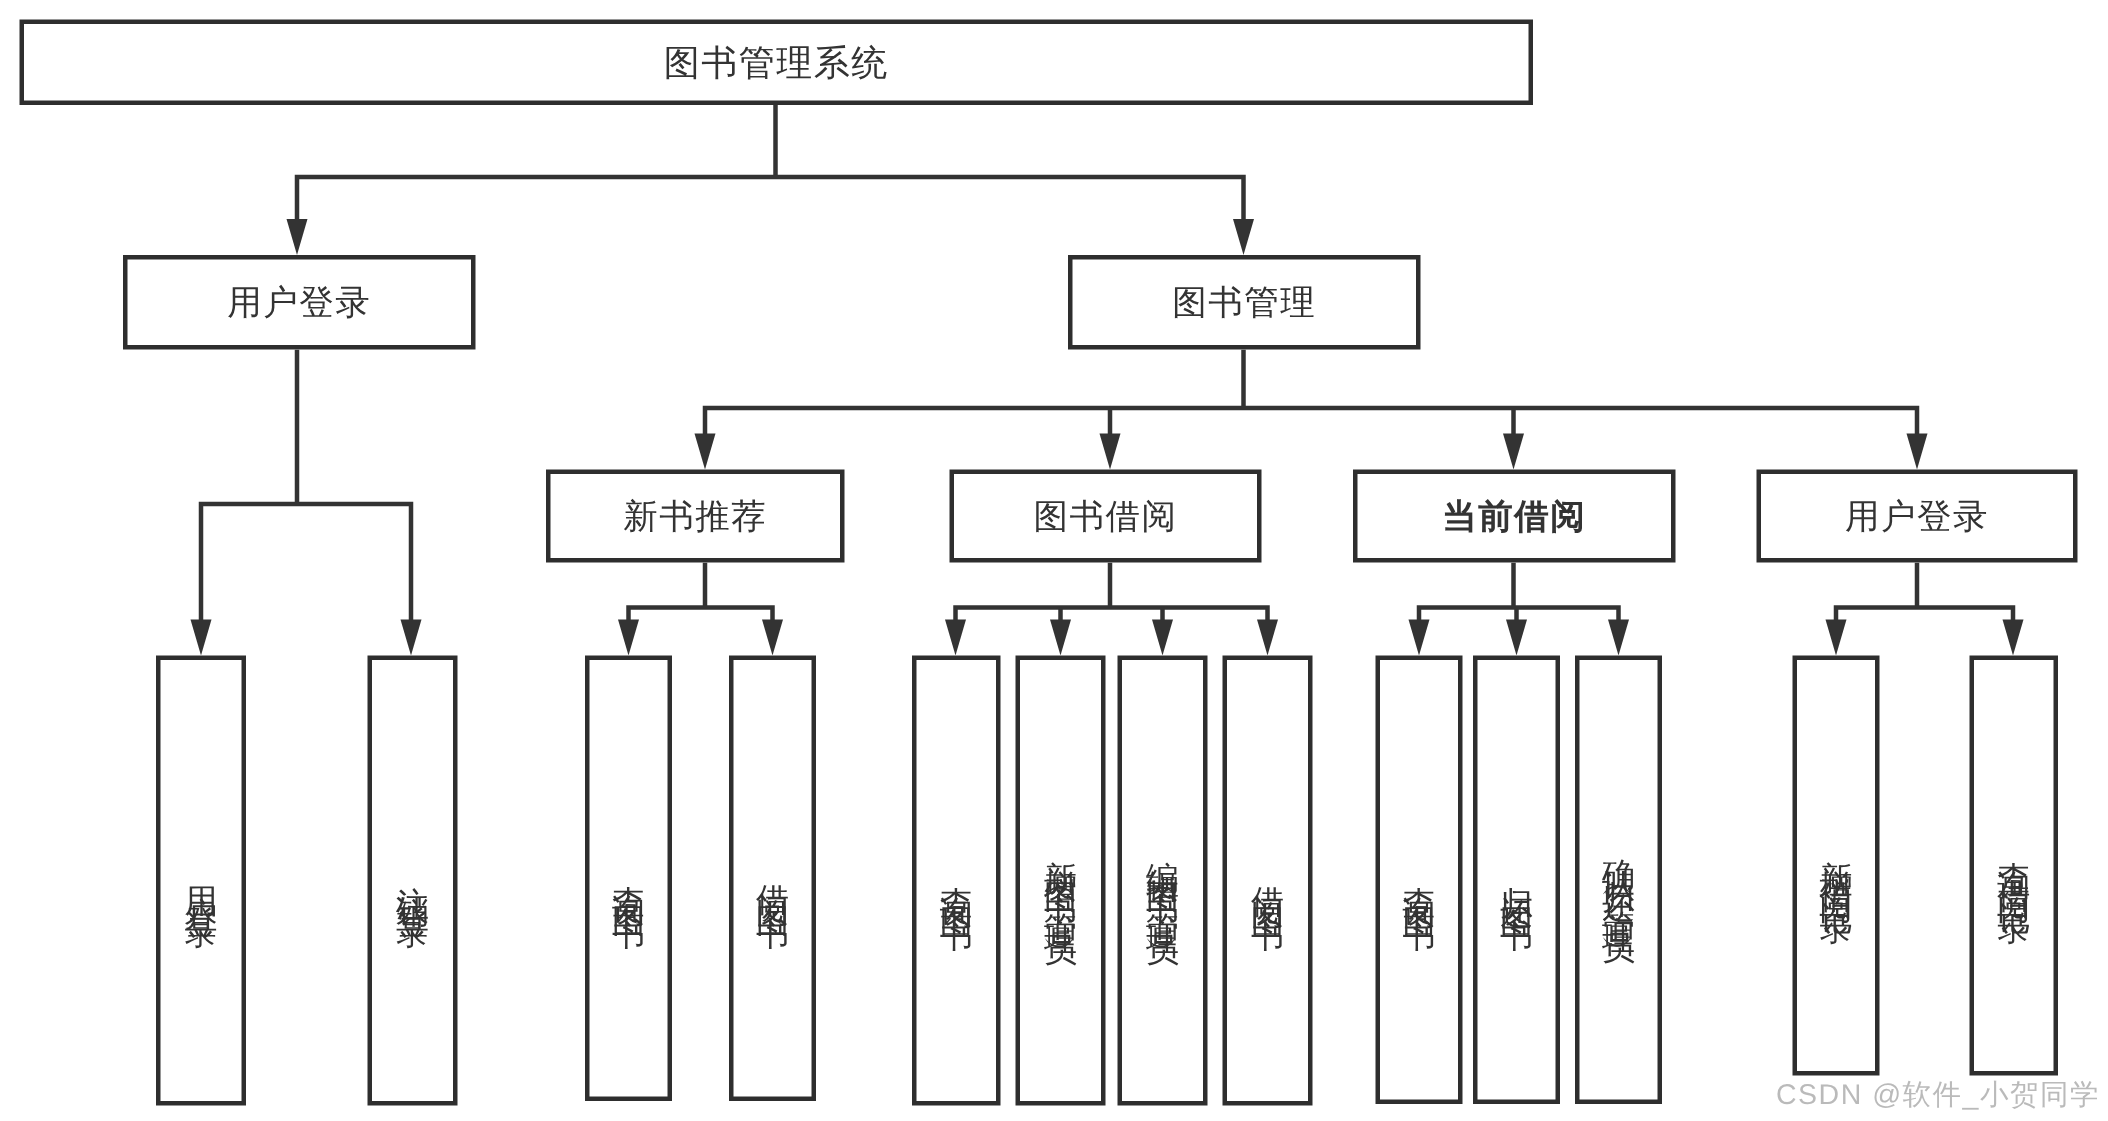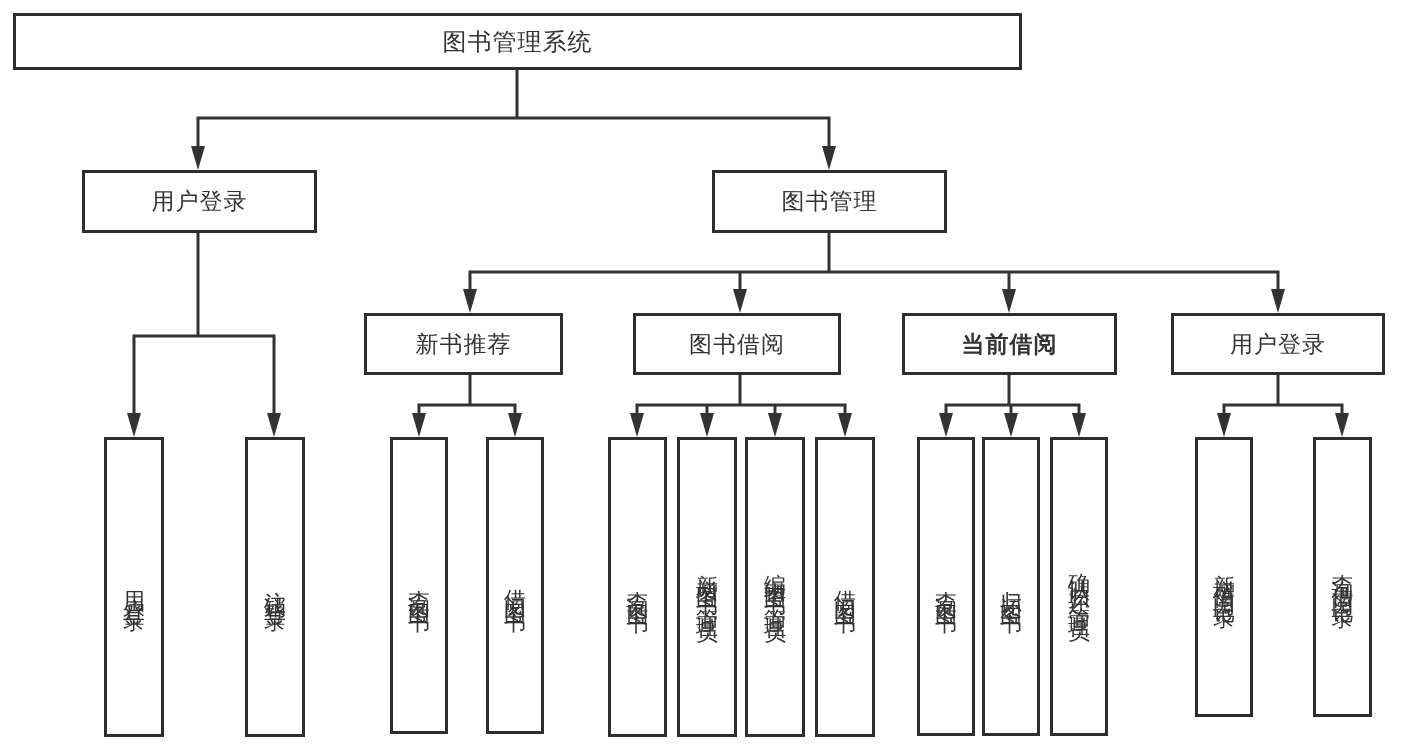--- a/index.html
+++ b/index.html
@@ -150,14 +150,15 @@
   <div class="vbox l-bb-edit">编辑图书（管理员）</div>
   <div class="vbox l-bb-borrow">借阅图书</div>
 
   <div class="vbox l-cb-query">查询图书</div>
   <div class="vbox l-cb-return">归还图书</div>
   <div class="vbox l-cb-confirm">确认归还（管理员）</div>
 
   <div class="vbox l-br-add">新增借阅记录</div>
   <div class="vbox l-br-query">查询借阅记录</div>
 
+  <div class="watermark">CSDN @软件_小贺同学</div>
 
 </div>
 
 </body></html>

